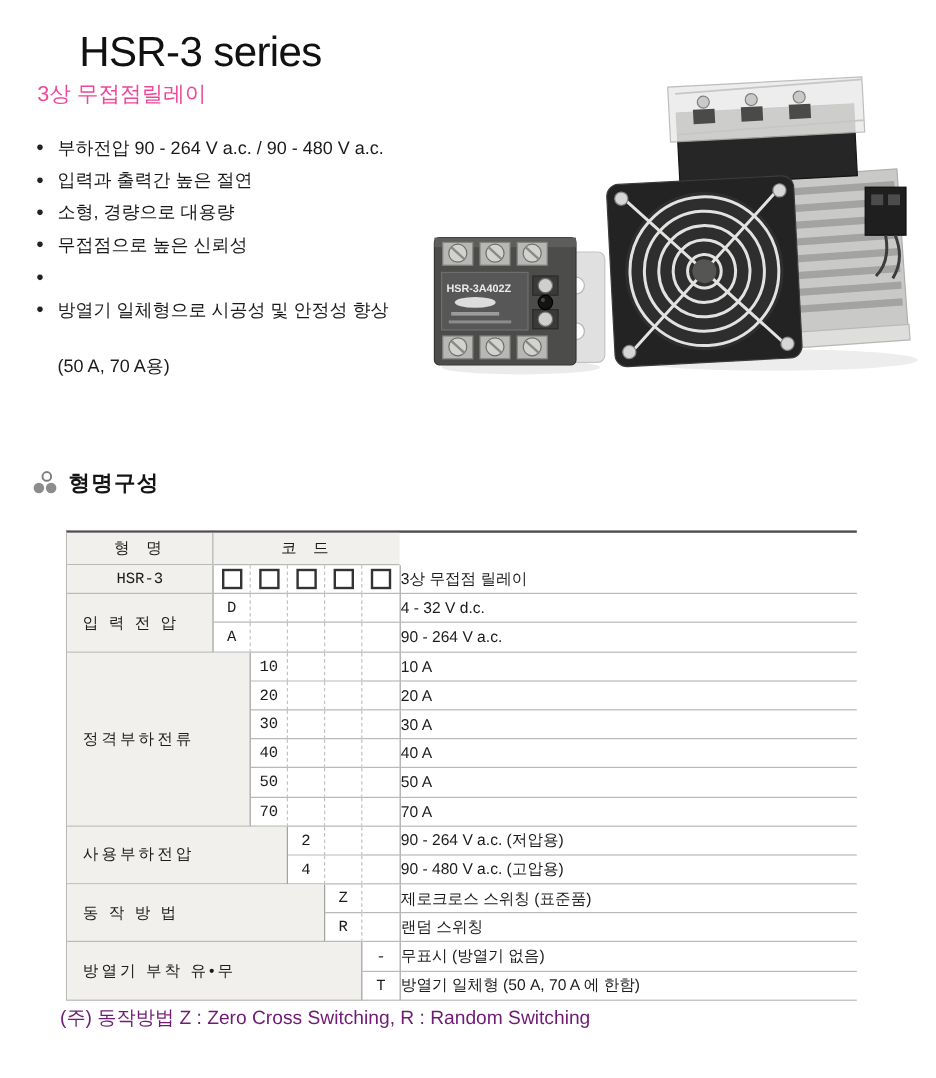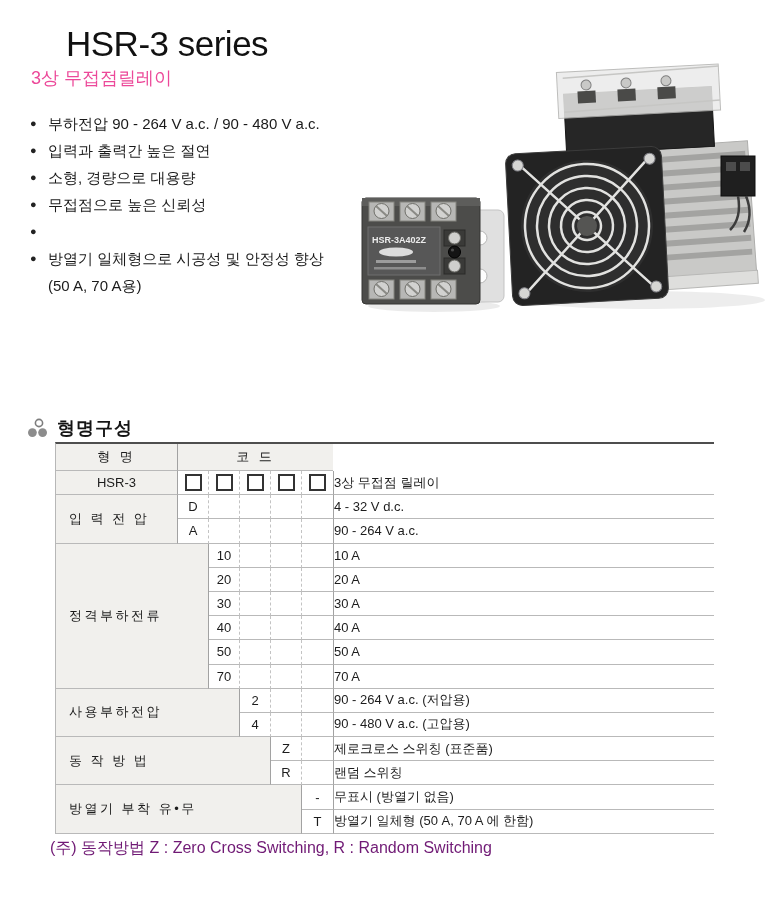--- a/index.html
+++ b/index.html
@@ -10,35 +10,35 @@
 
   
   .title{left:30px;top:24px;font-size:35px;font-weight:400;letter-spacing:-0.5px;color:#111;margin-left:36px;}
   .subtitle{left:31px;top:66px;font-size:18px;color:#ec4899;}
 
   
   .features{left:30px;top:110px;width:330px;}
   .feat-line{display:flex;align-items:flex-start;height:27px;font-size:15px;color:#1a1a1a;}
   .feat-line .bullet{width:18px;font-size:11px;line-height:27px;color:#222;}
   .feat-line .txt{line-height:27px;white-space:pre;}
-  .feat-cont{margin-left:18px;line-height:27px;font-size:15px;white-space:pre;}
-
-  
-  .section-head{left:27px;top:416px;display:flex;align-items:center;}
+  .feat-cont{margin-left:18px;line-height:27px;font-size:15px;white-space:pre;margin-top:20px;}
+
+  
+  .section-head{left:27px;top:390px;display:flex;align-items:center;}
   .section-title{font-size:18px;font-weight:700;color:#141414;margin-left:9px;letter-spacing:1px;}
 
   
   .spec-table{left:55px;top:442px;width:658px;display:grid;
     grid-template-columns:122px 31px 31px 31px 31px 31px 1fr;
     grid-template-rows:27px repeat(15,24.2px);
     border-top:2px solid #4e4e4e;border-left:1px solid #b7b7b7;
     font-size:13px;color:#1c1c1c;}
   .t{display:flex;align-items:center;border-bottom:1px solid #b9b9b9;box-sizing:border-box;min-width:0;}
   .b{background:#f1f0ed;}
-  .c{justify-content:center;}
+  .c{justify-content:center;font-family:Liberation Mono, monospace;}
   .s{border-right:1px solid #a2a2a2;}
   .d{border-right:1px dashed #c3c3c3;}
   .L{border-left:1px solid #a2a2a2;}
   .lab{padding-left:13px;letter-spacing:2.5px;white-space:pre;}
   .p{white-space:pre;}
   .hd{letter-spacing:3px;}
   .cbx{width:17px;height:17px;border:2px solid #333;background:#fff;box-sizing:border-box;}
 
   .note{left:50px;top:838px;font-size:16px;color:#701a75;white-space:pre;}
 

